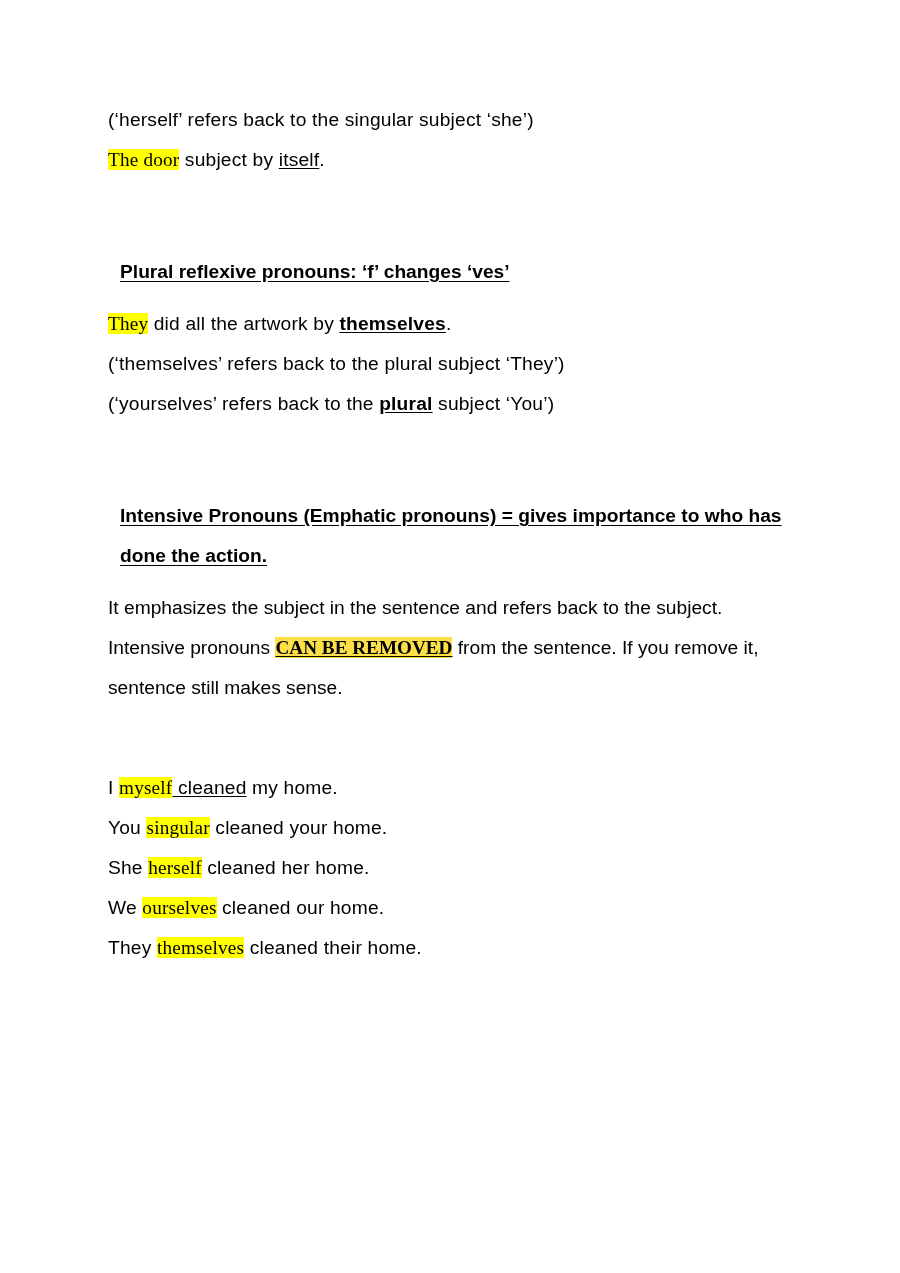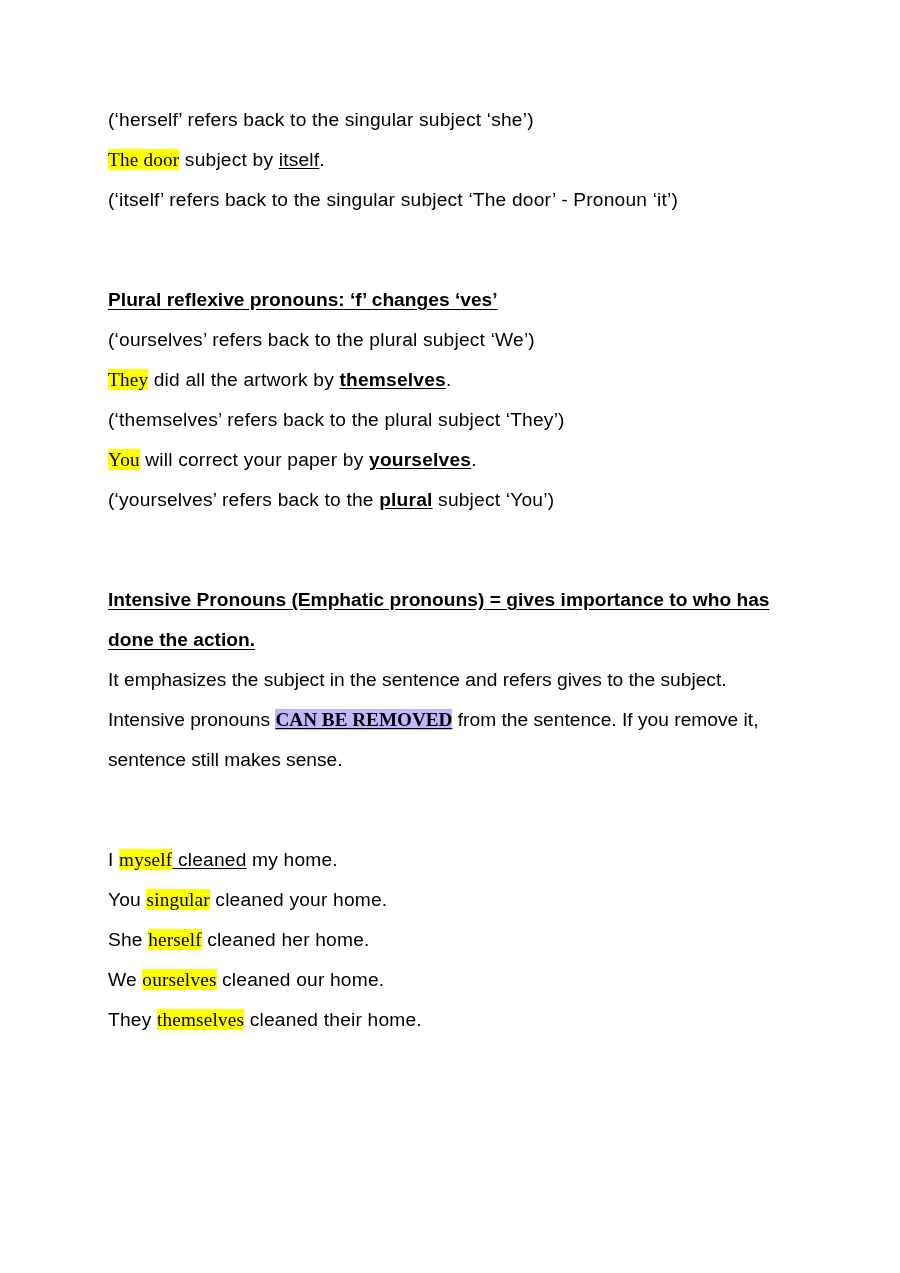--- a/index.html
+++ b/index.html
@@ -36,21 +36,21 @@
   }
   .para {
     font-size: 19.2px;
     line-height: 40px;
     margin: 0;
     padding: 0;
   }
   .heading {
     font-size: 19.2px;
     line-height: 40px;
-    margin: 0;
+    margin: 12px;
     padding: 0;
     font-weight: bold;
     text-decoration: underline;
     text-underline-offset: 3px;
   }
   .heading-wide {
     width: 690px;
   }
   .gap {
     height: 40px;
@@ -66,80 +66,71 @@
     font-weight: bold;
     text-decoration: underline;
     text-underline-offset: 2px;
   }
   .u {
     text-decoration: underline;
     text-underline-offset: 2px;
     margin-top: 34px;
   }
   .hl.bu {
-    background-color: #c4b5fd;
+    background-color: #fde047;
     font-weight: bold;
     text-decoration: underline;
   }
 </style>
 </head>
 <body>
 
 <div class="page">
   <div class="doc-body">
 
     <p class="line">
       <span>(‘herself’ refers back to the singular subject ‘she’)</span>
     </p>
 
     <p class="line">
       <span class="hl">The door</span><span> subject by </span><span class="u">itself</span><span>.</span>
     </p>
 
-    <p class="line">
-      <span>(‘itself’ refers back to the singular subject ‘The door’ - Pronoun ‘it’)</span>
-    </p>
 
     <div class="gap"></div>
     <div class="gap-sm"></div>
 
     <p class="heading">
       <span>Plural reflexive pronouns: ‘f’ changes ‘ves’</span>
     </p>
 
 
-    <p class="line">
-      <span>(‘ourselves’ refers back to the plural subject ‘We’)</span>
-    </p>
 
     <p class="line">
       <span class="hl">They</span><span> did all the artwork by </span><span class="bu">themselves</span><span>.</span>
     </p>
 
     <p class="line">
       <span>(‘themselves’ refers back to the plural subject ‘They’)</span>
     </p>
 
-    <p class="line">
-      <span class="hl">You</span><span> will correct your paper by </span><span class="bu">yourselves</span><span>.</span>
-    </p>
 
     <p class="line">
       <span>(‘yourselves’ refers back to the </span><span class="bu">plural</span><span> subject ‘You’)</span>
     </p>
 
     <div class="gap"></div>
     <div class="gap-sm"></div>
 
     <p class="heading heading-wide">
       <span>Intensive Pronouns (Emphatic pronouns) = gives importance to who has done the action.</span>
     </p>
 
     <p class="para">
-      <span>It emphasizes the subject in the sentence and refers gives to the subject.</span>
+      <span>It emphasizes the subject in the sentence and refers back to the subject.</span>
     </p>
 
     <p class="para">
       <span>Intensive pronouns </span><span class="hl bu">CAN BE REMOVED</span><span> from the sentence. If you remove it, sentence still makes sense.</span>
     </p>
 
     <div class="gap"></div>
     <div class="gap-sm"></div>
 
     <p class="line">

